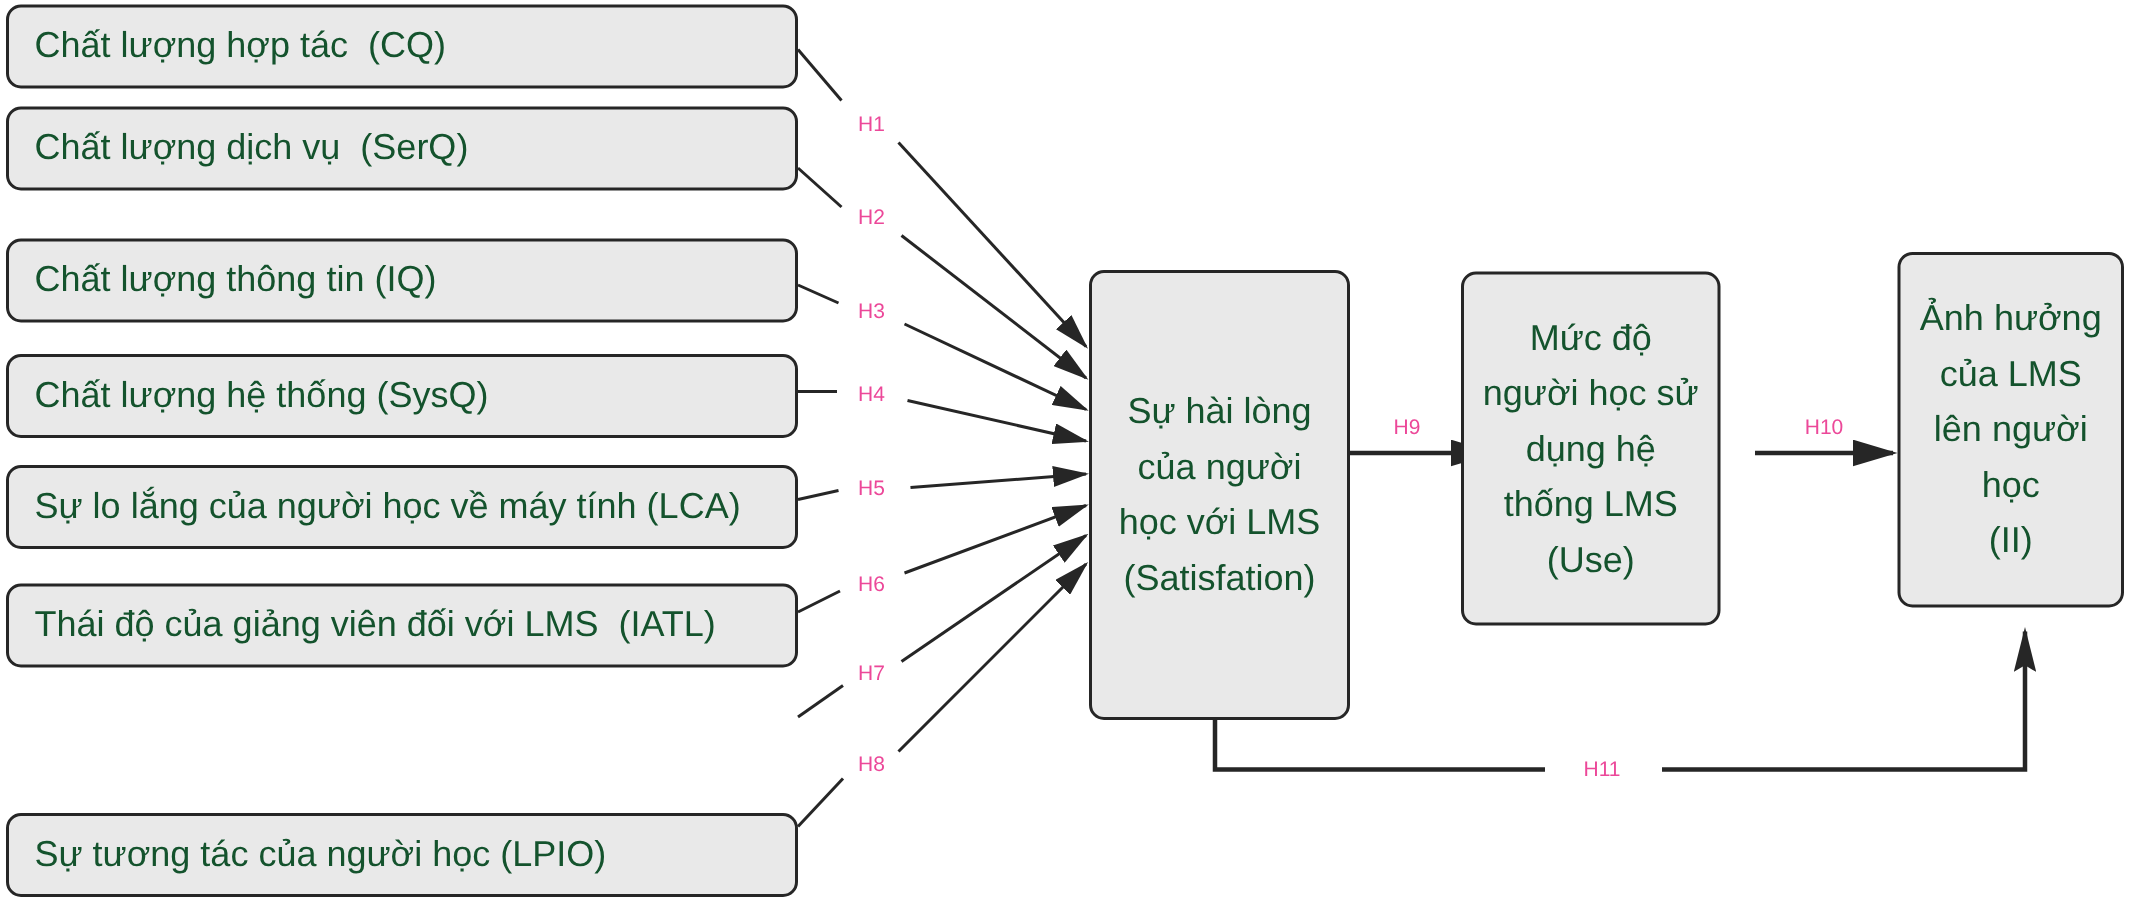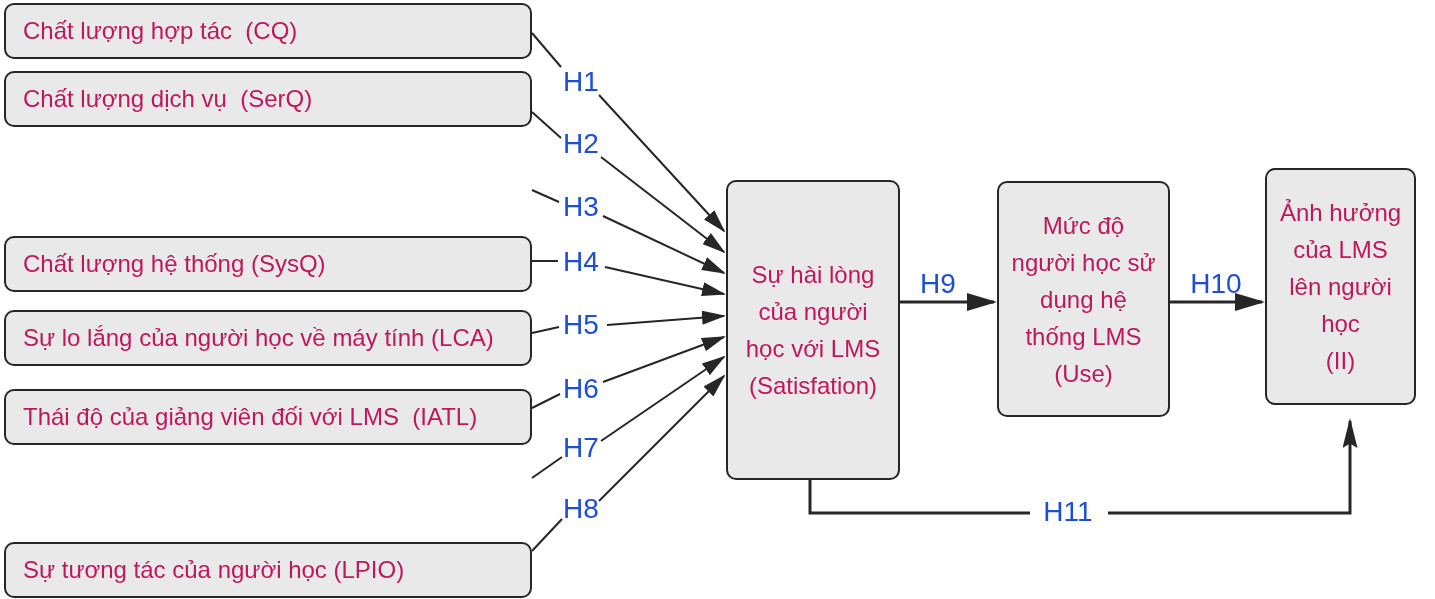--- a/index.html
+++ b/index.html
@@ -17,21 +17,21 @@
     position: absolute;
     left: 0; top: 0;
     width: 1435px; height: 599px;
   }
   .box {
     position: absolute;
     background: #e9e9e9;
     border: 2.5px solid #262626;
     border-radius: 10px;
     box-sizing: border-box;
-    color: #be185d;
+    color: #14532d;
   }
   .lbox {
     left: 4px;
     width: 528px;
     height: 56px;
     display: flex;
     align-items: center;
     padding-left: 17px;
     font-size: 24px;
     white-space: pre;
@@ -41,22 +41,22 @@
     flex-direction: column;
     align-items: center;
     justify-content: center;
     text-align: center;
     font-size: 24px;
     line-height: 37px;
   }
   .hlabel {
     position: absolute;
     transform: translate(-50%, -50%);
-    font-size: 28px;
-    color: #1d4ed8;
+    font-size: 14px;
+    color: #ec4899;
     white-space: nowrap;
   }
 </style>
 </head>
 <body>
 
 <div class="canvas">
 
   <svg class="connector-layer" width="1435" height="599" viewBox="0 0 1435 599" xmlns="http://www.w3.org/2000/svg">
     <defs>
@@ -95,20 +95,21 @@
 
     <path d="M900 302 L994 302" stroke="#262626" stroke-width="3" fill="none" marker-end="url(#mBig)"></path>
     <path d="M1170 302 L1262 302" stroke="#262626" stroke-width="3" fill="none" marker-end="url(#mBig)"></path>
 
     <path d="M810 417 L810 513 L1030 513" stroke="#262626" stroke-width="3" fill="none"></path>
     <path d="M1108 513 L1350 513 L1350 421" stroke="#262626" stroke-width="3" fill="none" marker-end="url(#mSlim)"></path>
   </svg>
 
   <div class="box lbox" style="top:3px"><span>Chất lượng hợp tác  (CQ)</span></div>
   <div class="box lbox" style="top:71px"><span>Chất lượng dịch vụ  (SerQ)</span></div>
+  <div class="box lbox" style="top:159px"><span>Chất lượng thông tin (IQ)</span></div>
   <div class="box lbox" style="top:236px"><span>Chất lượng hệ thống (SysQ)</span></div>
   <div class="box lbox" style="top:389px"><span>Thái độ của giảng viên đối với LMS  (IATL)</span></div>
   <div class="box lbox" style="top:310px"><span>Sự lo lắng của người học về máy tính (LCA)</span></div>
   <div class="box lbox" style="top:542px"><span>Sự tương tác của người học (LPIO)</span></div>
 
   <div class="hlabel" style="left:581px; top:82px">H1</div>
   <div class="hlabel" style="left:581px; top:144px">H2</div>
   <div class="hlabel" style="left:581px; top:207px">H3</div>
   <div class="hlabel" style="left:581px; top:262px">H4</div>
   <div class="hlabel" style="left:581px; top:325px">H5</div>
@@ -116,21 +117,21 @@
   <div class="hlabel" style="left:581px; top:448px">H7</div>
   <div class="hlabel" style="left:581px; top:509px">H8</div>
 
   <div class="box cbox" style="left:726px; top:180px; width:174px; height:300px">
     <span>Sự hài lòng</span>
     <span>của người</span>
     <span>học với LMS</span>
     <span>(Satisfation)</span>
   </div>
 
-  <div class="box cbox" style="left:997px; top:181px; width:173px; height:236px">
+  <div class="box cbox" style="left:974px; top:181px; width:173px; height:236px">
     <span>Mức độ</span>
     <span>người học sử</span>
     <span>dụng hệ</span>
     <span>thống LMS</span>
     <span>(Use)</span>
   </div>
 
   <div class="box cbox" style="left:1265px; top:168px; width:151px; height:237px">
     <span>Ảnh hưởng</span>
     <span>của LMS</span>

